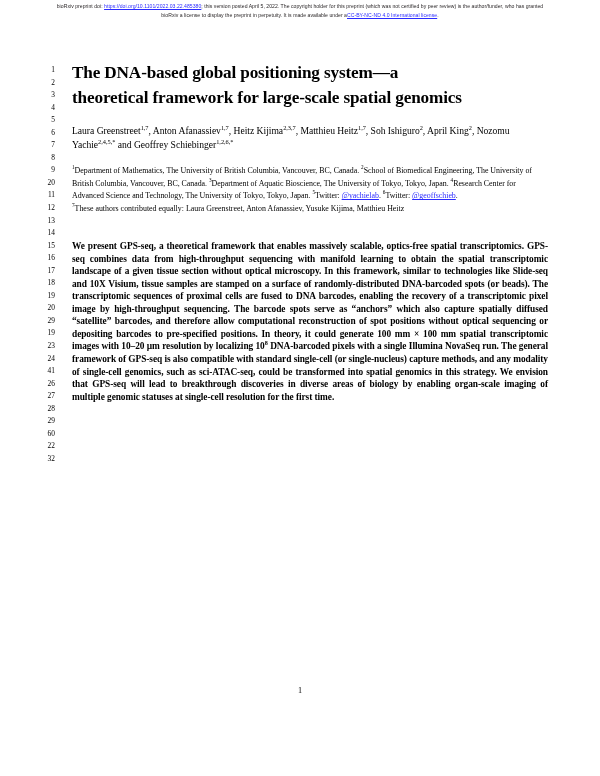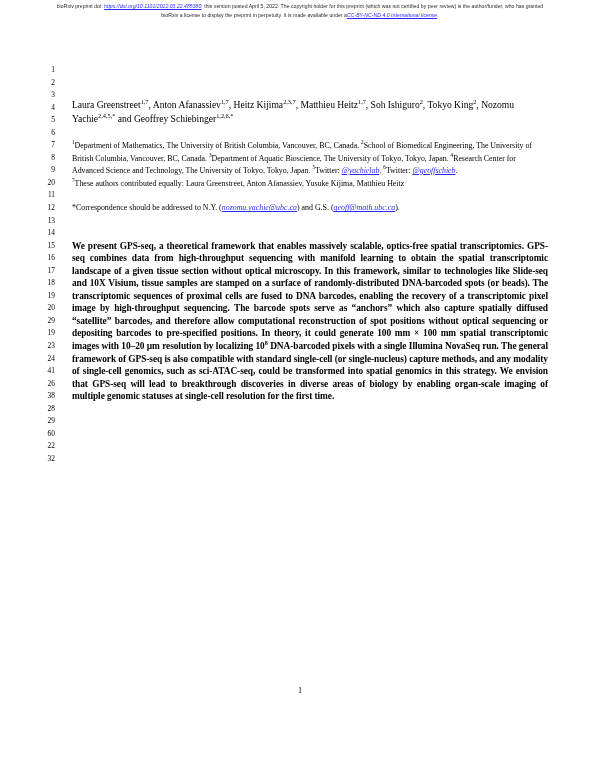--- a/index.html
+++ b/index.html
@@ -125,21 +125,21 @@
   .pagenum {
     position: absolute;
     top: 686px;
     left: 0;
     width: 600px;
     text-align: center;
     font-size: 8.2px;
     color: #000;
   }
 
-  a { color: #2a2aff; font-style: italic; }
+  a { color: #2a2aff; }
 </style>
 </head>
 <body>
 
 <div class="page">
 
   <div class="banner">
     <span>bioRxiv preprint doi:</span>
     <a href="#" class="lnk">https://doi.org/10.1101/2022.03.22.485380</a><span>; this version posted April 5, 2022. The copyright holder for this preprint (which</span>
     <span>was not certified by peer review) is the author/funder, who has granted bioRxiv a license to display the preprint in perpetuity. It is made</span>
@@ -166,47 +166,45 @@
       <div>17</div>
       <div>18</div>
       <div>19</div>
       <div>20</div>
       <div>29</div>
       <div>19</div>
       <div>23</div>
       <div>24</div>
       <div>41</div>
       <div>26</div>
-      <div>38</div>
+      <div>27</div>
       <div>28</div>
       <div>29</div>
       <div>60</div>
       <div>22</div>
       <div>32</div>
     </div>
 
   <div class="content">
 
     <h1 class="title">
-      <br>
+      <span>The DNA-based global positioning system—a</span><br>
+      <span>theoretical framework for large-scale spatial genomics</span>
     </h1>
 
-    <div class="authors" id="authors"><span>Laura Greenstreet</span><sup>1,7</sup>, <span>Anton Afanassiev</span><sup>1,7</sup>, <span>Heitz Kijima</span><sup>2,3,7</sup>, <span>Matthieu Heitz</span><sup>1,7</sup>, <span>Soh Ishiguro</span><sup>2</sup>, <span>Tokyo King</span><sup>2</sup>, <span>Nozomu Yachie</span><sup>2,4,5,*</sup> and <span>Geoffrey Schiebinger</span><sup>1,2,6,*</sup></div>
+    <div class="authors" id="authors"><span>Laura Greenstreet</span><sup>1,7</sup>, <span>Anton Afanassiev</span><sup>1,7</sup>, <span>Heitz Kijima</span><sup>2,3,7</sup>, <span>Matthieu Heitz</span><sup>1,7</sup>, <span>Soh Ishiguro</span><sup>2</sup>, <span>April King</span><sup>2</sup>, <span>Nozomu Yachie</span><sup>2,4,5,*</sup> and <span>Geoffrey Schiebinger</span><sup>1,2,6,*</sup></div>
 
     <div class="affil">
       <sup>1</sup><span>Department of Mathematics, The University of British Columbia, Vancouver, BC, Canada. </span><sup>2</sup><span>School of Biomedical Engineering, The University of British Columbia, Vancouver, BC, Canada. </span><sup>3</sup><span>Department of Aquatic Bioscience, The University of Tokyo, Tokyo, Japan. </span><sup>4</sup><span>Research Center for Advanced Science and Technology, The University of Tokyo, Tokyo, Japan. </span><sup>5</sup><span>Twitter: </span><a href="#">@yachielab</a><span>.</span> <sup>6</sup><span>Twitter: </span><a href="#">@geoffschieb</a><span>.</span>
     </div>
 
     <div class="equal">
       <sup>7</sup><span>These authors contributed equally: Laura Greenstreet, Anton Afanassiev, Yusuke Kijima, Matthieu Heitz</span>
     </div>
 
-    <div class="corr">
-      <span>*Correspondence should be addressed to N.Y. (</span><a href="#">nozomu.yachie@ubc.ca</a><span>) and G.S. (</span><a href="#">geoff@math.ubc.ca</a><span>).</span>
-    </div>
 
     <div class="abstract">
       <span>We present GPS-seq, a theoretical framework that enables massively scalable, optics-free spatial transcriptomics. GPS-seq combines data from high-throughput sequencing with manifold learning to obtain the spatial transcriptomic landscape of a given tissue section without optical microscopy. In this framework, similar to technologies like Slide-seq and 10X Visium, tissue samples are stamped on a surface of randomly-distributed DNA-barcoded spots (or beads). The transcriptomic sequences of proximal cells are fused to DNA barcodes, enabling the recovery of a transcriptomic pixel image by high-throughput sequencing. The barcode spots serve as “anchors” which also capture spatially diffused “satellite” barcodes, and therefore allow computational reconstruction of spot positions without optical sequencing or depositing barcodes to pre-specified positions. In theory, it could generate 100 mm × 100 mm spatial transcriptomic images with 10–20 µm resolution by localizing 10</span><sup>8</sup><span> DNA-barcoded pixels with a single Illumina NovaSeq run. The general framework of GPS-seq is also compatible with standard single-cell (or single-nucleus) capture methods, and any modality of single-cell genomics, such as sci-ATAC-seq, could be transformed into spatial genomics in this strategy. We envision that GPS-seq will lead to breakthrough discoveries in diverse areas of biology by enabling organ-scale imaging of multiple genomic statuses at single-cell resolution for the first time.</span>
     </div>
 
   </div>
 
   <div class="pagenum">1</div>
 
 </div>

